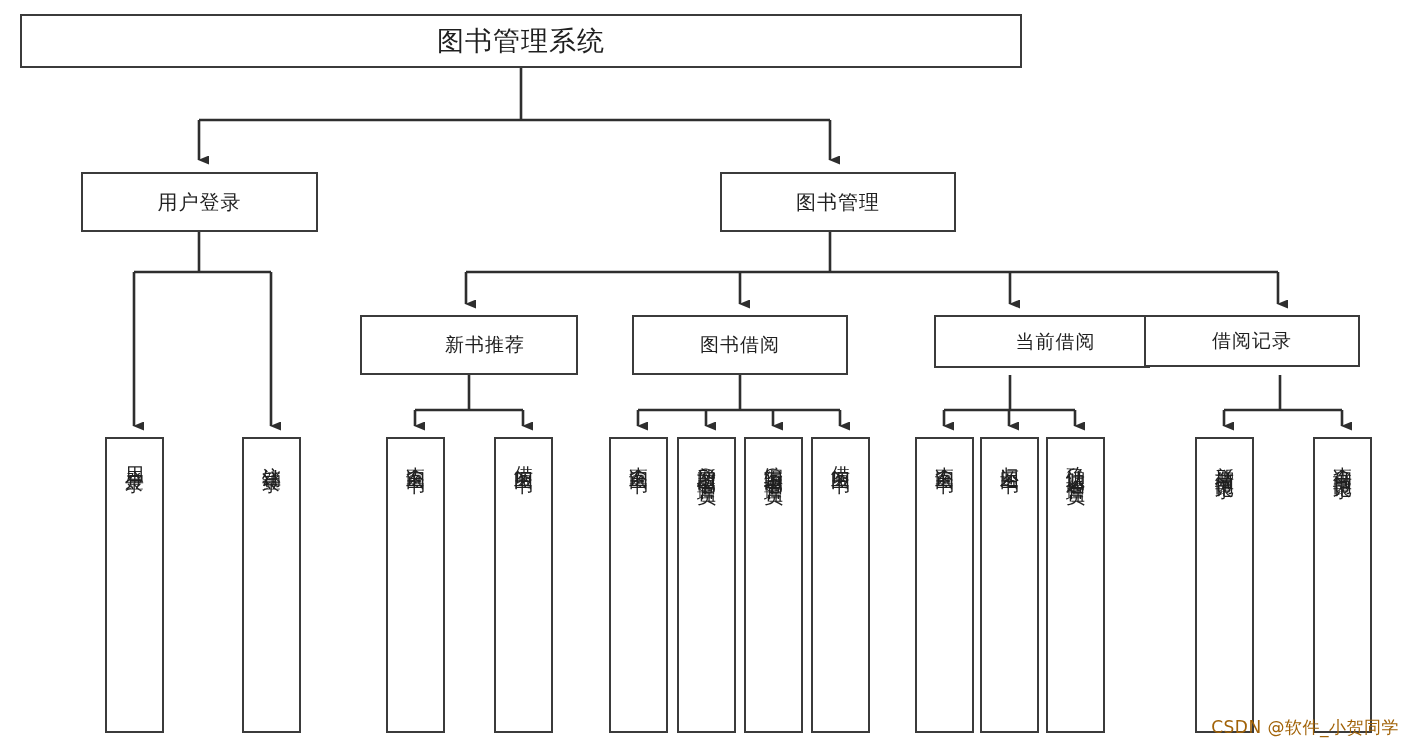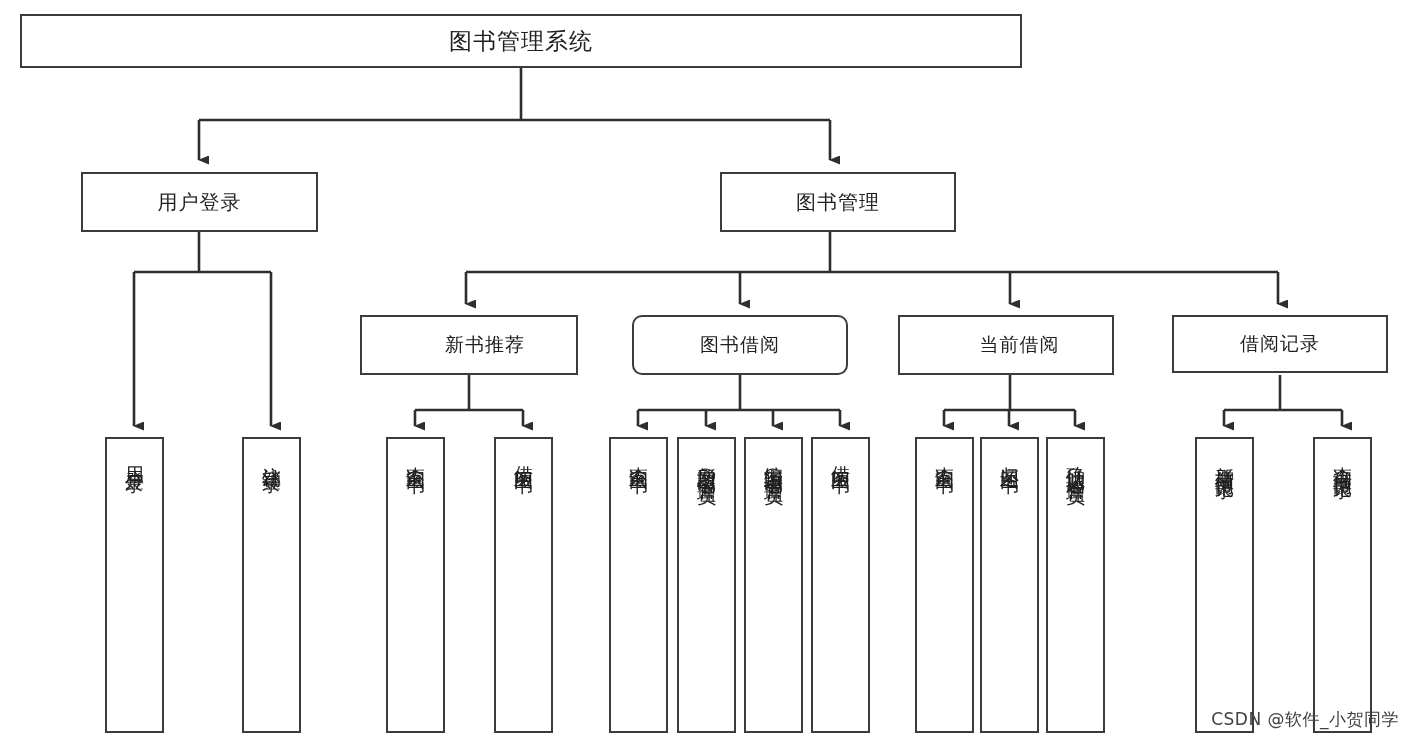--- a/index.html
+++ b/index.html
@@ -31,21 +31,21 @@
     box-sizing: border-box;
     background: #ffffff;
     border: 2px solid #3b3b3b;
     display: flex;
     align-items: center;
     justify-content: center;
     color: #1f1f1f;
     text-align: center;
   }
   .node.root {
-    font-size: 23px;
+    font-size: 27px;
     letter-spacing: 1px;
   }
   .node.level1 {
     font-size: 20px;
     letter-spacing: 1px;
   }
   .node.level2 {
     font-size: 19px;
     letter-spacing: 1px;
   }
@@ -58,23 +58,23 @@
   .vtext {
     writing-mode: vertical-rl;
     text-orientation: upright;
     letter-spacing: 3px;
     line-height: 1.05;
     white-space: nowrap;
   }
   #watermark {
     position: absolute;
     right: 6px;
-    bottom: 16px;
+    bottom: 8px;
     font-size: 17px;
-    color: #404040;
+    color: #a16207;
     letter-spacing: 0.5px;
     white-space: nowrap;
   }
 </style>
 </head>
 <body>
 
 <div id="canvas">
 
   <svg id="wires" viewBox="0 0 1405 747" xmlns="http://www.w3.org/2000/svg">
@@ -135,27 +135,27 @@
   <div class="node level1" style="left:81px; top:172px; width:237px; height:60px;">
     <span>用户登录</span>
   </div>
   <div class="node level1" style="left:712px; top:172px; width:236px; height:60px;margin-left:8px;">
     <span>图书管理</span>
   </div>
 
   <div class="node level2" style="left:360px; top:315px; width:218px; height:60px;padding-left:32px;">
     <span>新书推荐</span>
   </div>
-  <div class="node level2" style="left:632px; top:315px; width:216px; height:60px;border-radius:10px;">
+  <div class="node level2" style="left:632px; top:315px; width:216px; height:60px;">
     <span>图书借阅</span>
   </div>
-  <div class="node level2" style="left:898px; top:315px; width:216px; height:60px;padding-left:27px;">
+  <div class="node level2" style="left:934px; top:315px; width:216px; height:53px;padding-left:27px;">
     <span>当前借阅</span>
   </div>
-  <div class="node level2" style="left:1172px; top:315px; width:216px; height:58px;">
+  <div class="node level2" style="left:1144px; top:315px; width:216px; height:52px;">
     <span>借阅记录</span>
   </div>
 
   <div class="node leaf" style="left:105px; top:437px; width:59px; height:296px;">
     <span class="vtext">用户登录</span>
   </div>
   <div class="node leaf" style="left:242px; top:437px; width:59px; height:296px;">
     <span class="vtext">注销登录</span>
   </div>
 

